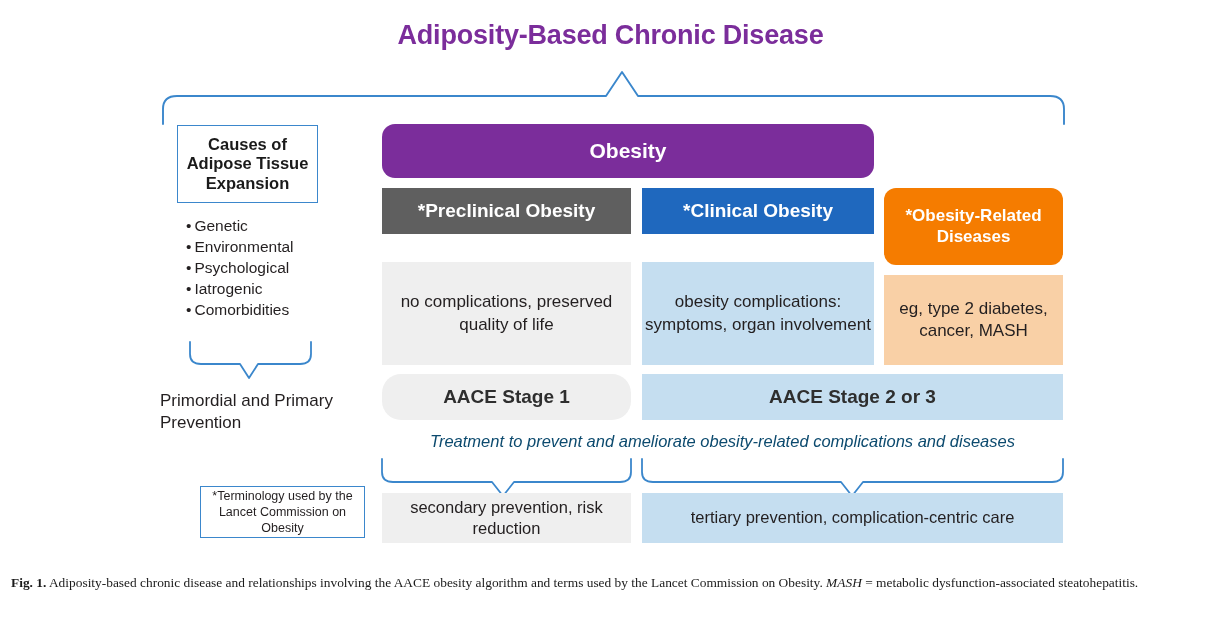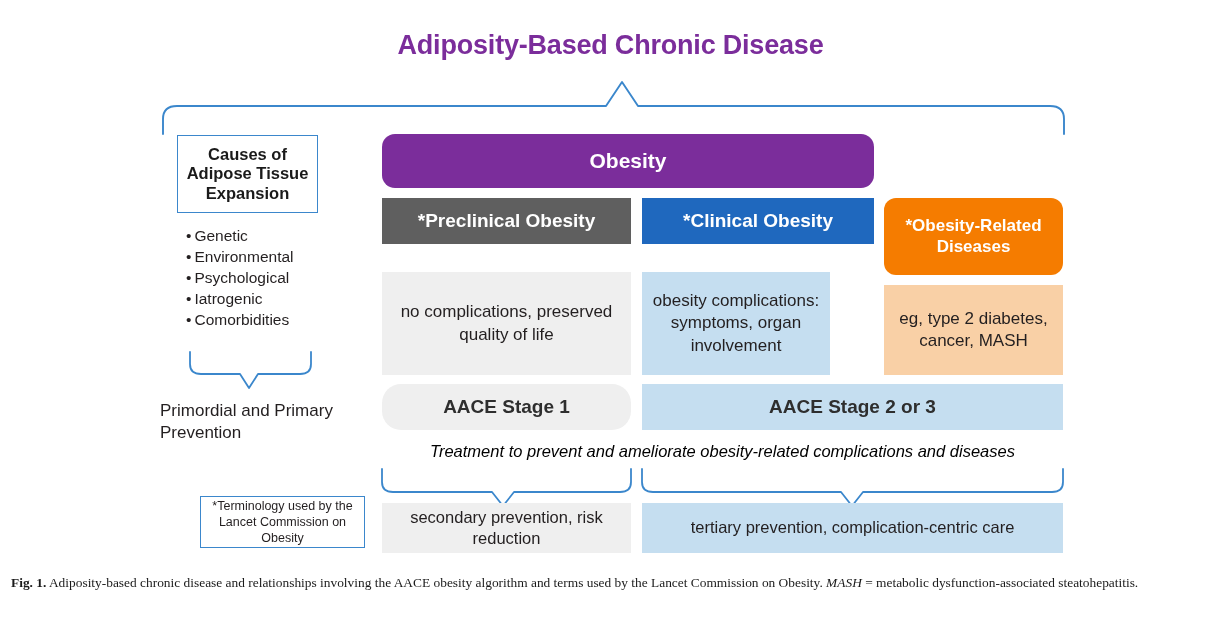--- a/index.html
+++ b/index.html
@@ -11,21 +11,21 @@
     width: 1221px;
     height: 625px;
     position: relative;
     font-family: "Liberation Sans", sans-serif;
     color: #231f20;
     overflow: hidden;
   }
 
   #figure {
     position: absolute;
-    left: 0; top: 14px;
+    left: 0; top: 4px;
     width: 1221px;
     height: 565px;
   }
 
   
   .title {
     position: absolute;
     left: 0;
     top: 16px;
     width: 1221px;
@@ -155,21 +155,21 @@
   .body-preclinical {
     left: 382px; top: 258px;
     width: 249px; height: 103px;
     background: #EFEFEF;
     font-size: 17px;
     line-height: 1.32;
     color: #231f20;
   }
   .body-clinical {
     left: 642px; top: 258px;
-    width: 188px; height: 103px;
+    width: 232px; height: 103px;
     background: #C5DEF0;
     font-size: 17px;
     line-height: 1.32;
     color: #231f20;
   }
   .body-related {
     left: 884px; top: 271px;
     width: 179px; height: 90px;
     background: #F9D0A6;
     font-size: 17px;
@@ -196,21 +196,21 @@
   }
 
   .treatment-line {
     position: absolute;
     left: 382px;
     top: 428px;
     width: 681px;
     text-align: center;
     font-size: 16.5px;
     font-style: italic;
-    color: #000000;
+    color: #0c4a6e;
   }
 
   .secondary {
     left: 382px; top: 489px;
     width: 249px; height: 50px;
     background: #EFEFEF;
     font-size: 16.5px;
     line-height: 1.3;
     color: #231f20;
   }

